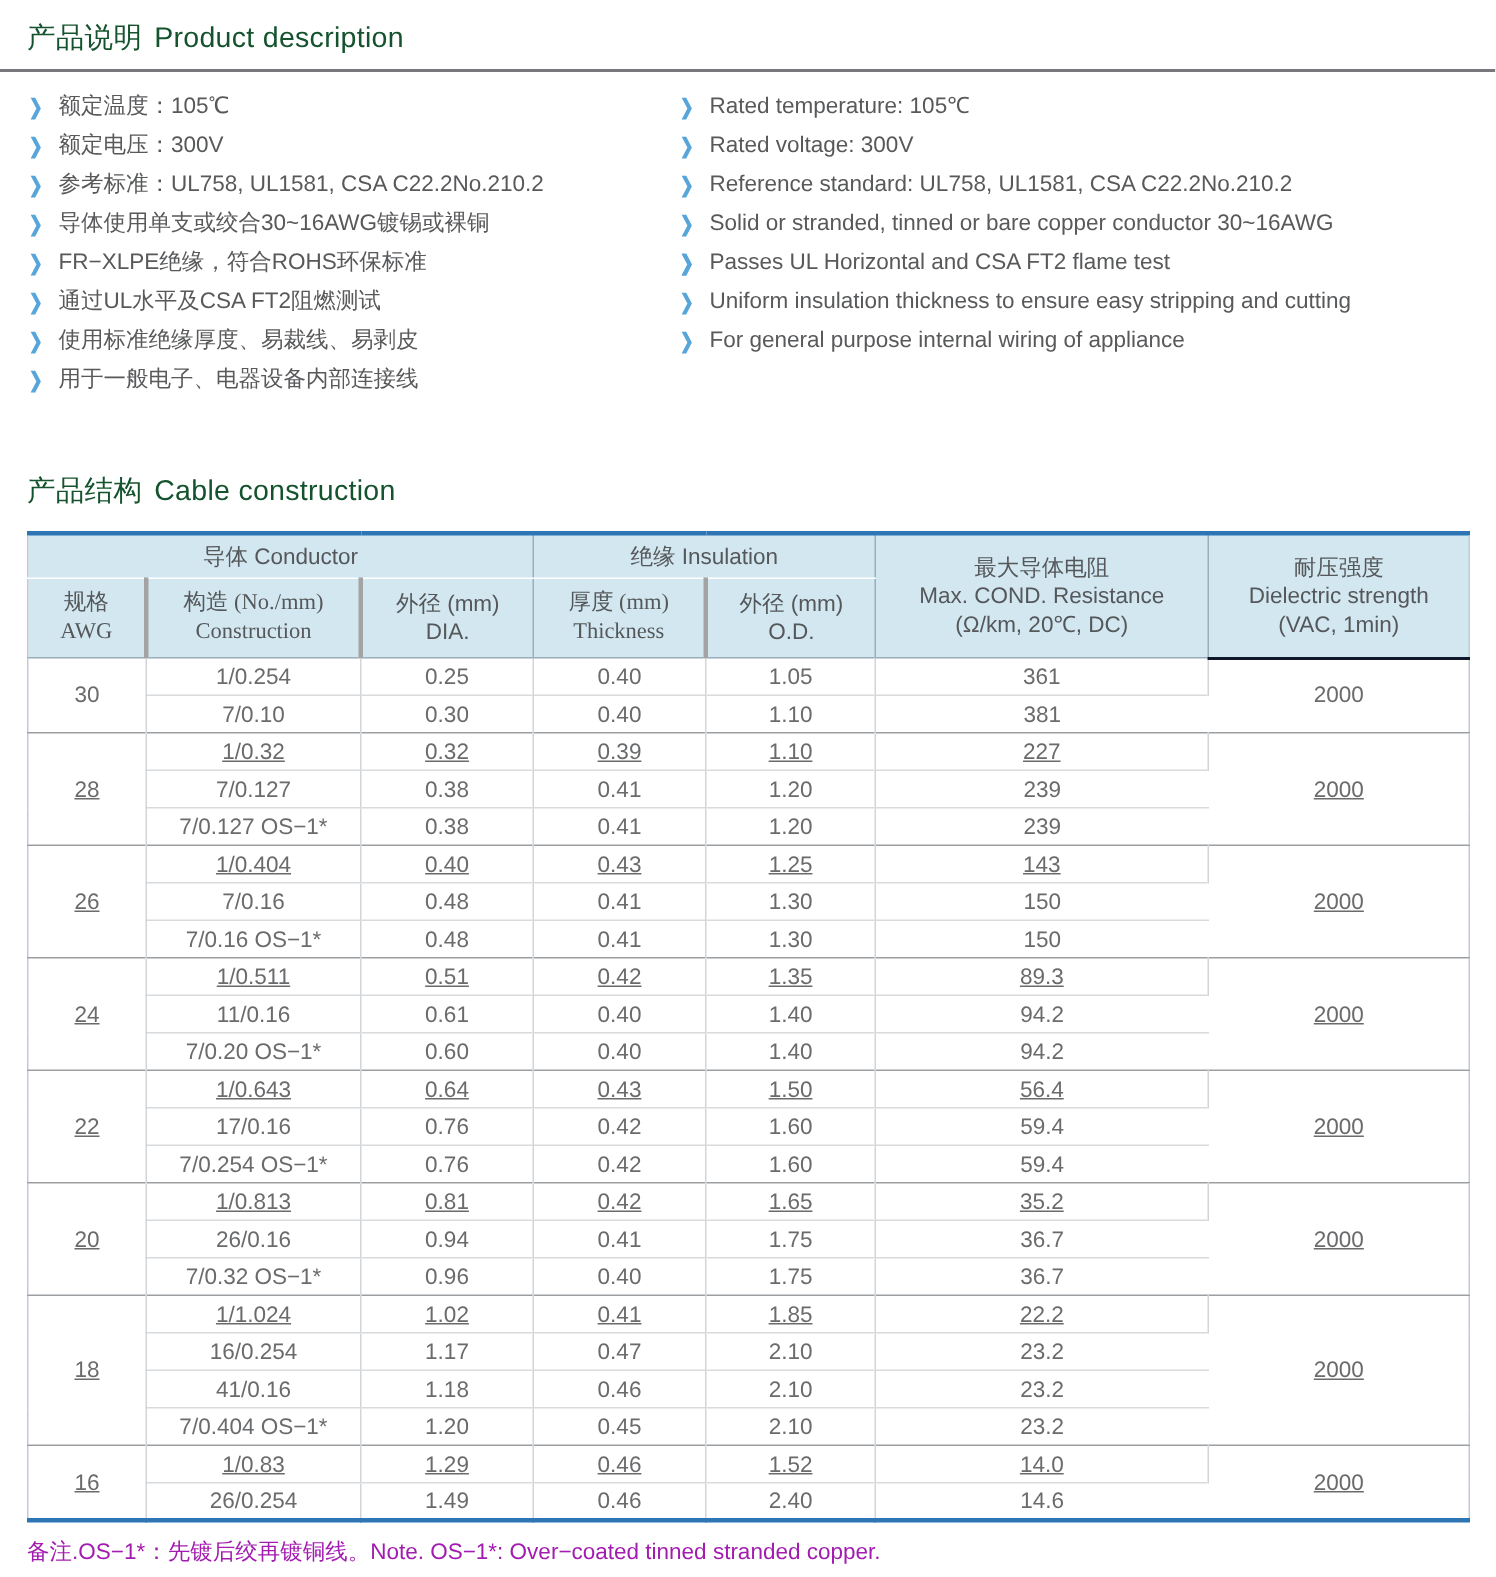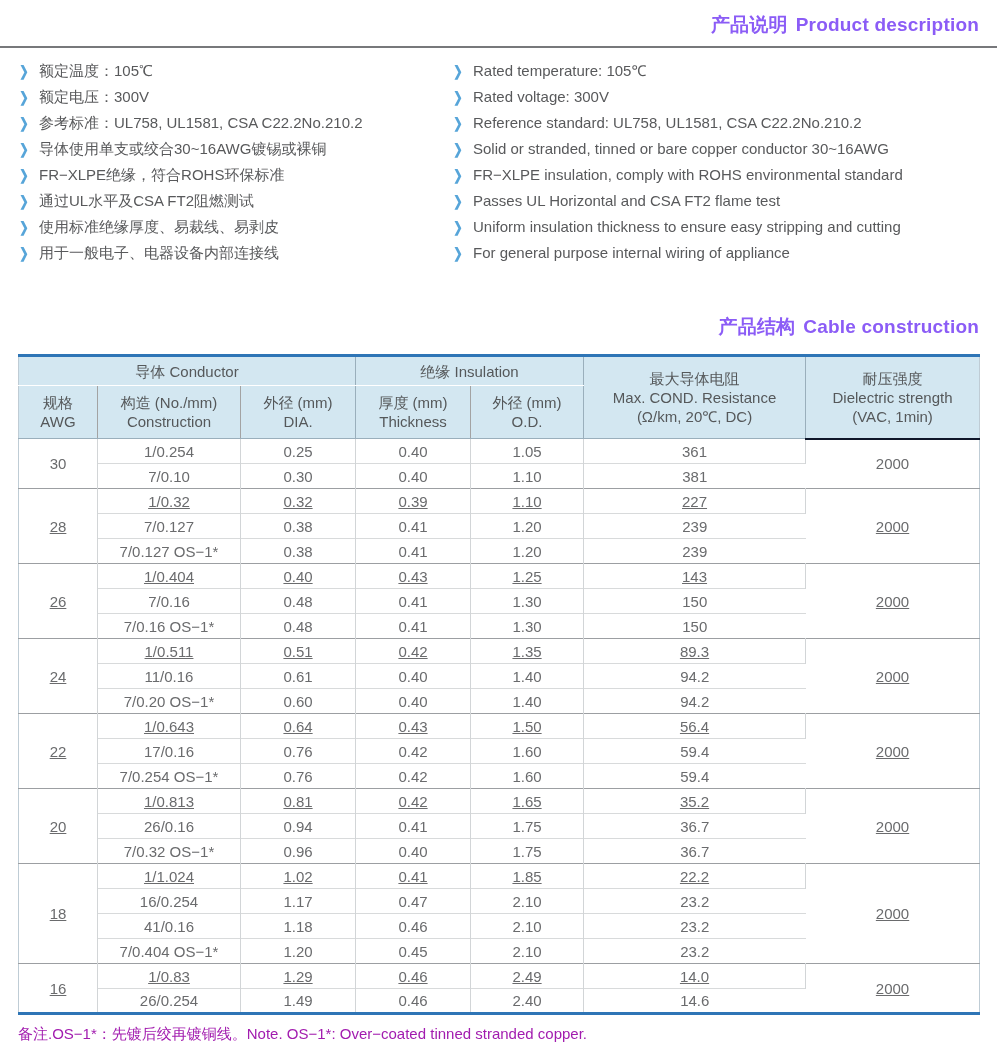--- a/index.html
+++ b/index.html
@@ -1,21 +1,21 @@
 <!DOCTYPE html>
 <html><head>
 <meta charset="utf-8">
 <style>
   * { box-sizing: border-box; }
   html, body { margin: 0; padding: 0; background: #ffffff; }
   body { font-family: "Liberation Sans", sans-serif; color: #58595b; }
   .page { width: 997px; height: 1051px; padding: 12px 18px 0 18px; overflow: hidden; background: #fff; }
 
   
-  .section-title { margin: 0; font-size: 19px; font-weight: bold; color: #8b5cf6; letter-spacing: 0.2px; text-align: right; }
+  .section-title { margin: 0; font-size: 19px; font-weight: normal; color: #14532d; letter-spacing: 0.2px; }
   .section-title .en { margin-left: 8px; }
   .title-rule { border: none; border-top: 2px solid #77787b; margin: 8px -18px 0 -18px; }
 
   
   .bullet-cols { display: flex; margin-top: 10px; }
   .bullet-col { list-style: none; margin: 0; padding: 0; }
   .bullet-col.zh { width: 434px; flex: 0 0 434px; }
   .bullet-col.en { flex: 1; }
   .bullet-col li { position: relative; padding-left: 21px; line-height: 26px; font-size: 15px; color: #58595b; white-space: nowrap; }
   .arrow { position: absolute; left: 0; top: 0; color: #57a5d9; font-weight: bold; font-size: 14px; transform: scaleX(0.8); }
@@ -25,21 +25,21 @@
 
   
   table.spec { width: 961px; border-collapse: collapse; table-layout: fixed; margin-top: 14px;
                border-top: 3px solid #2e75b6; border-bottom: 3px solid #2e75b6;
                border-left: 1px solid #bfccd5; border-right: 1px solid #bfccd5; }
   table.spec th, table.spec td { text-align: center; vertical-align: middle; }
 
   thead th { background: #d3e7f1; color: #55585a; font-weight: normal; font-size: 15px; line-height: 19px; }
   tr.ghdr th { height: 30px; border-bottom: 1px solid #ffffff; }
   tr.shdr th { height: 53px; border-bottom: 1px solid #9aafbc; }
-  th.sep-white { border-right: 1px solid #a3a3a3; }
+  th.sep-white { border-right: 3px solid #a3a3a3; font-family: Liberation Serif, serif; }
   th.sep-major { border-right: 1px solid #9aafbc; }
 
   tbody td { height: 25px; font-size: 15px; color: #6a6b6d; background: #fff;
              border-right: 1px solid #d2d5d7; border-top: 1px solid #d8dadb; }
   tbody td:last-child { border-right: none; }
   tbody tr.group-start td { border-top: 1px solid #9c9fa2; text-decoration: underline; }
   tbody tr:first-child td { border-top: none; }
 
   .note { margin: 10px 0 0 0; font-size: 15px; color: #a21caf; }
 </style>
@@ -62,21 +62,21 @@
           <li><span class="arrow">❯</span><span>FR−XLPE绝缘，符合ROHS环保标准</span></li>
           <li><span class="arrow">❯</span><span>通过UL水平及CSA FT2阻燃测试</span></li>
           <li><span class="arrow">❯</span><span>使用标准绝缘厚度、易裁线、易剥皮</span></li>
           <li><span class="arrow">❯</span><span>用于一般电子、电器设备内部连接线</span></li>
         </ul>
       <ul class="bullet-col en" id="bullets-en">
           <li><span class="arrow">❯</span><span>Rated temperature: 105℃</span></li>
           <li><span class="arrow">❯</span><span>Rated voltage: 300V</span></li>
           <li><span class="arrow">❯</span><span>Reference standard: UL758, UL1581, CSA C22.2No.210.2</span></li>
           <li><span class="arrow">❯</span><span>Solid or stranded, tinned or bare copper conductor 30~16AWG</span></li>
-          <li><span class="arrow">❯</span><span>FR−XLPE insulation, comply with ROHS environmental standard</span></li>
+          <li><span class="arrow">❯</span></li>
           <li><span class="arrow">❯</span><span>Passes UL Horizontal and CSA FT2 flame test</span></li>
           <li><span class="arrow">❯</span><span>Uniform insulation thickness to ensure easy stripping and cutting</span></li>
           <li><span class="arrow">❯</span><span>For general purpose internal wiring of appliance</span></li>
         </ul>
     </div>
   </section>
 
   <section class="construction">
     <h2 class="section-title">
       <span>产品结构</span><span class="en">Cable construction</span>
@@ -290,21 +290,21 @@
             <td>1.20</td>
             <td>0.45</td>
             <td>2.10</td>
             <td>23.2</td>
           </tr>
           <tr class="group-start">
             <td rowspan="2">16</td>
             <td>1/0.83</td>
             <td>1.29</td>
             <td>0.46</td>
-            <td>2.49</td>
+            <td>1.52</td>
             <td>14.0</td>
             <td rowspan="2">2000</td>
           </tr>
           <tr>
             <td>26/0.254</td>
             <td>1.49</td>
             <td>0.46</td>
             <td>2.40</td>
             <td>14.6</td>
           </tr>

